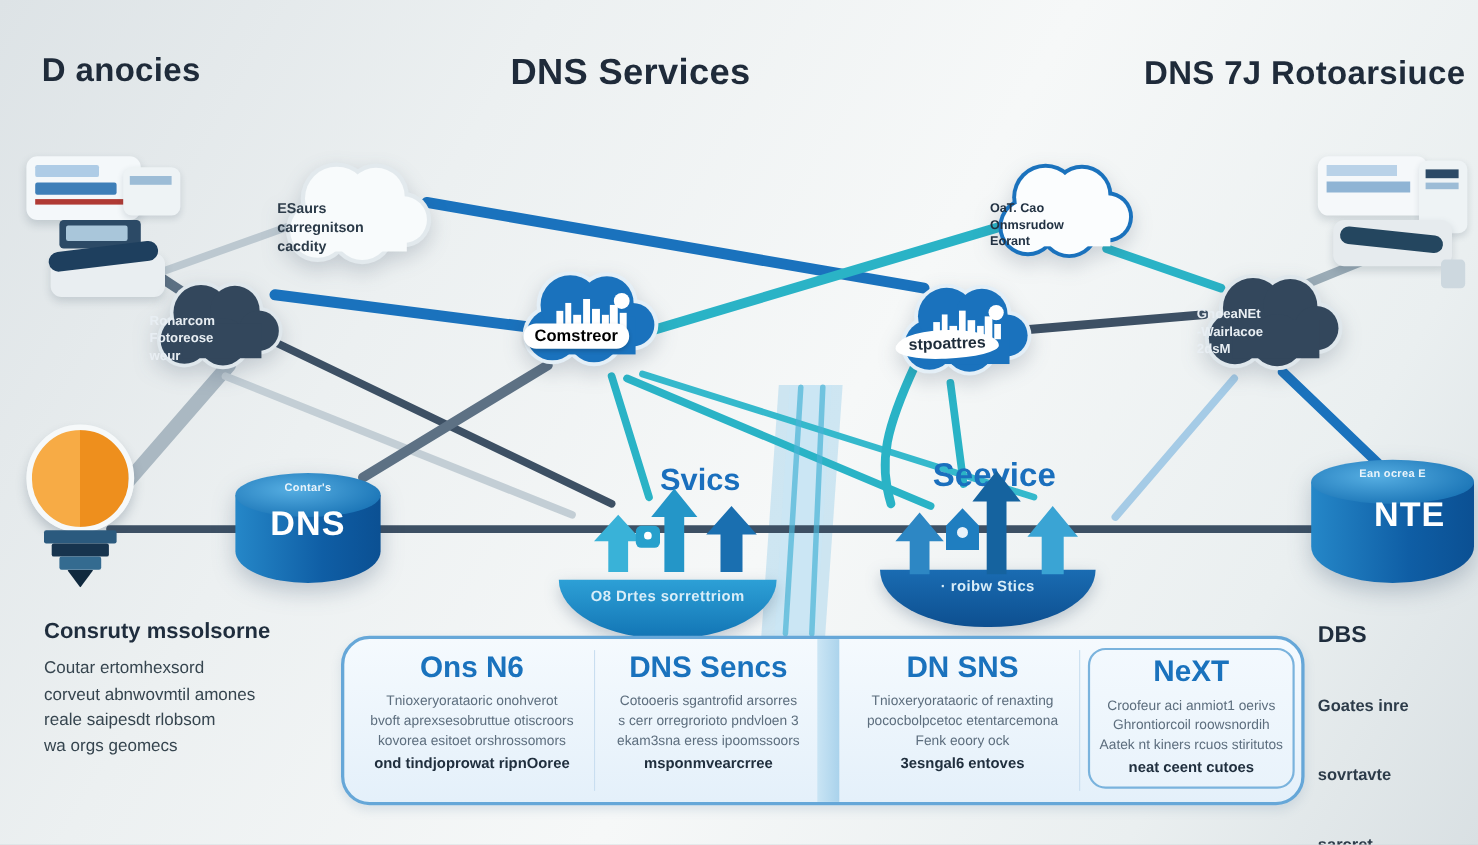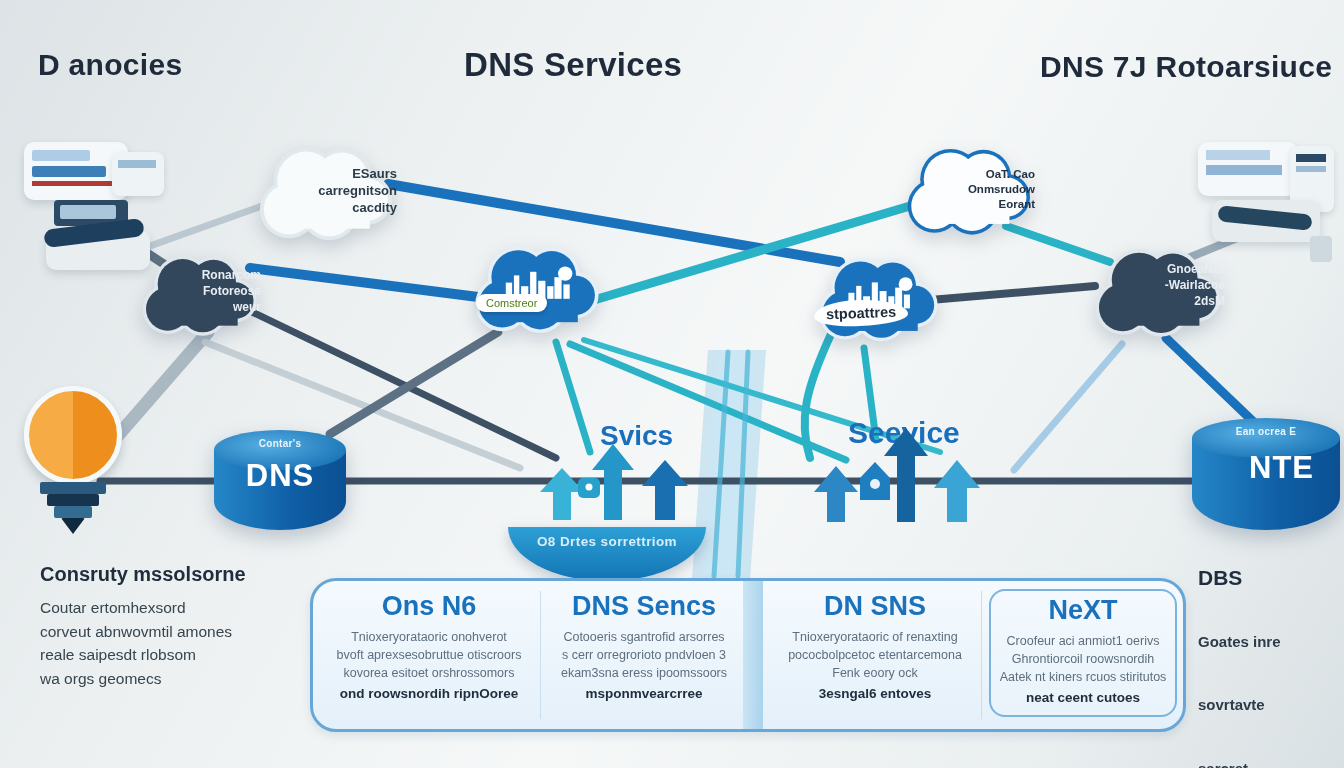--- a/index.html
+++ b/index.html
@@ -11,27 +11,27 @@
   .title{position:absolute;font-weight:bold;color:#1f2b3a;letter-spacing:.3px;white-space:nowrap;}
   svg.layer{position:absolute;left:0;top:0;width:1344px;height:768px;pointer-events:none;}
 
   
   .cloud{position:absolute;filter:drop-shadow(0 7px 9px rgba(40,60,85,.20));}
   .cloudsvg{width:100%;height:100%;display:block;}
   .cloud-white{--rim:#e2e9ed;--cfill:#f8fbfc;}
   .cloud-dark{--rim:#dfe7ec;--cfill:#33475c;}
   .cloud-blue{--rim:#e4eff7;--cfill:#1a72bd;}
   .cloud-outline{--rim:#1a72bd;--cfill:#fbfdfe;}
-  .cloud-text{position:absolute;left:0;right:0;text-align:right;line-height:1.32;font-weight:700;}
+  .cloud-text{position:absolute;left:0;right:0;text-align:left;line-height:1.32;font-weight:700;margin-top:16px;}
   .cline{display:block;}
   .cloud-white .cloud-text{color:#2c3b49;font-size:13px;top:27px;}
   .cloud-dark .cloud-text{color:#e8eef3;font-size:12px;top:30px;}
   .cloud-outline .cloud-text{color:#223243;font-size:11.5px;top:27px;}
-  .pill{position:absolute;background:#ffffff;border-radius:16px;padding:3px 10px;font-weight:400;
-        color:#4d7c0f;font-size:11px;box-shadow:0 2px 4px rgba(0,0,0,.18);white-space:nowrap;}
+  .pill{position:absolute;background:#ffffff;border-radius:16px;padding:3px 10px;font-weight:700;
+        color:#000000;font-size:15px;box-shadow:0 2px 4px rgba(0,0,0,.18);white-space:nowrap;}
   .blob{position:absolute;background:#ffffff;border-radius:46% 54% 54% 46%/62% 62% 42% 42%;
         padding:5px 12px;font-weight:800;color:#1e2c3a;font-size:14.5px;transform:rotate(-2deg);white-space:nowrap;}
 
   
   .cyl{position:absolute;filter:drop-shadow(0 8px 10px rgba(30,60,90,.25));}
   .cyl-top{position:absolute;left:0;right:0;top:0;height:40px;border-radius:50%;z-index:2;
            background:radial-gradient(ellipse at 40% 38%,#56aee2,#1d77b8 75%);}
   .cyl-body{position:absolute;left:0;right:0;top:20px;bottom:0;
             border-radius:0 0 50% 50%/0 0 36% 36%;
             background:linear-gradient(90deg,#2587c8,#0f5ea5 60%,#0b5093);}
@@ -259,20 +259,23 @@
     <div class="cyl-small">Contar's</div>
     <div class="cyl-big" style="padding-right:22px;">DNS</div>
   </div>
 
   <div class="caption" style="left:600px;top:420px;font-size:28px;">Svics</div>
   <div class="caption" style="left:848px;top:416px;font-size:30px;">Seevice</div>
 
   <div class="bowl bowl-left" style="left:508px;top:527px;width:198px;height:54px;">
     <div class="bowl-label">O8 Drtes sorrettriom</div>
   </div>
+  <div class="bowl bowl-right" style="left:800px;top:518px;width:196px;height:52px;">
+    <div class="bowl-label">· roibw Stics</div>
+  </div>
 
   <svg class="layer">
     <g>
       <polygon points="540,492 562,468 584,492 571,492 571,520 553,520 553,492" fill="#39b2d8"></polygon>
       <polygon points="592,470 613,444 634,470 622,470 622,520 604,520 604,470" fill="#2496c8"></polygon>
       <polygon points="642,486 665,460 688,486 675,486 675,520 655,520 655,486" fill="#1a6fb0"></polygon>
       <rect x="578" y="478" width="22" height="20" rx="5" fill="#27a0cc"></rect>
       <circle cx="589" cy="487" r="3.5" fill="#ffffff"></circle>
     </g>
     <g>
@@ -304,21 +307,21 @@
   <div class="panel">
     <div class="vdiv" style="left:227px;"></div>
     <div class="vdiv-wide" style="left:430px;"></div>
     <div class="vdiv" style="left:668px;"></div>
 
     <div class="pcard" style="left:8px;width:216px;">
       <div class="pcard-title">Ons N6</div>
       <span class="pcard-line">Tnioxeryorataoric onohverot</span>
       <span class="pcard-line">bvoft aprexsesobruttue otiscroors</span>
       <span class="pcard-line">kovorea esitoet orshrossomors</span>
-      <span class="pcard-bold">ond roowsnordih ripnOoree</span>
+      <span class="pcard-bold">ond tindjoprowat ripnOoree</span>
     </div>
 
     <div class="pcard" style="left:232px;width:198px;">
       <div class="pcard-title">DNS Sencs</div>
       <span class="pcard-line">Cotooeris sgantrofid arsorres</span>
       <span class="pcard-line">s cerr orregrorioto pndvloen 3</span>
       <span class="pcard-line">ekam3sna eress ipoomssoors</span>
       <span class="pcard-bold">msponmvearcrree</span>
     </div>
 

